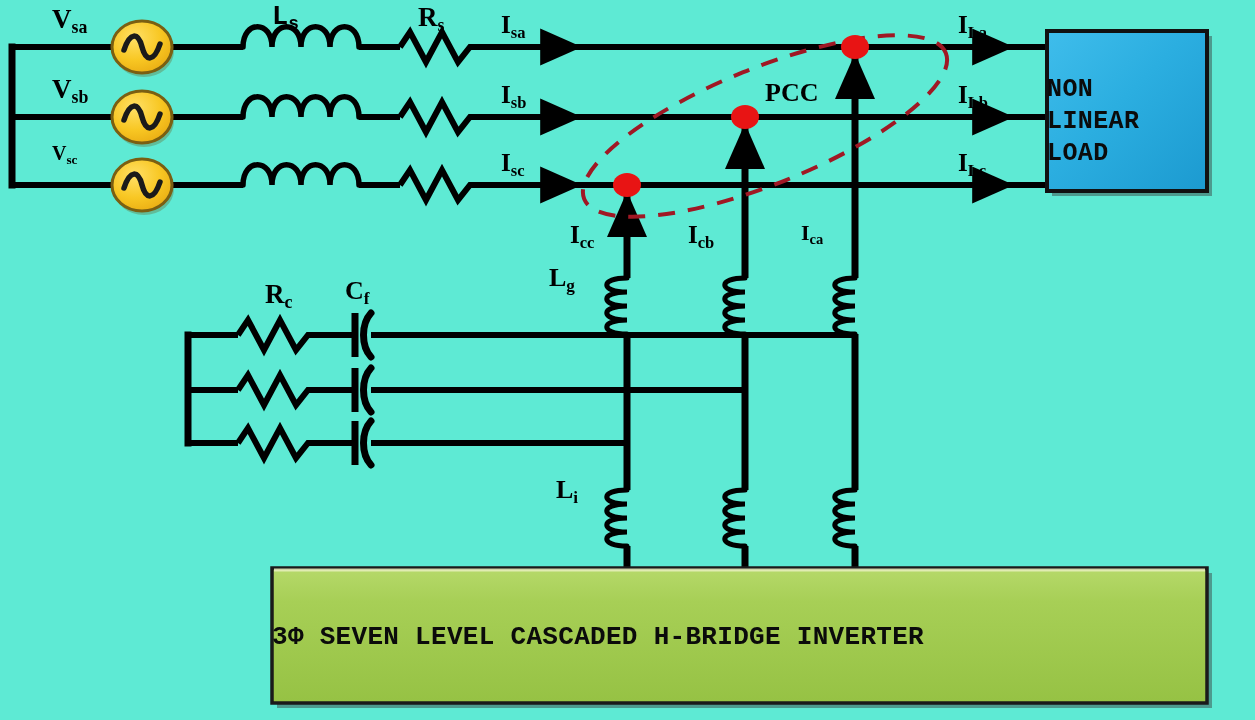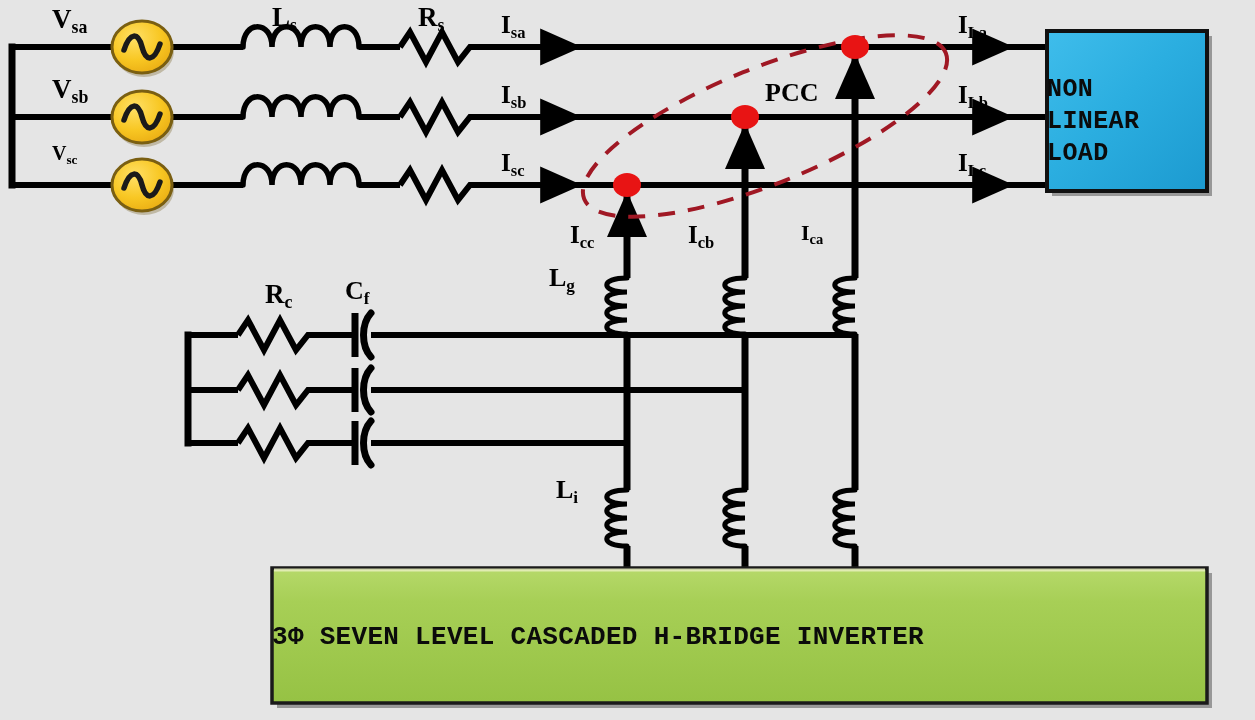--- a/index.html
+++ b/index.html
@@ -4,21 +4,21 @@
 <style>
   html, body {
     margin: 0;
     padding: 0;
     background: #ffffff;
   }
   #root {
     position: relative;
     width: 1255px;
     height: 720px;
-    background: #e5e5e5;
+    background: #5eead4;
     overflow: hidden;
     font-family: "Liberation Serif", "DejaVu Serif", serif;
   }
   #canvas {
     position: absolute;
     left: 0;
     top: 0;
     width: 1255px;
     height: 720px;
   }
@@ -258,21 +258,21 @@
   <div class="lbl" style="left:52px; top:6px; font-size:27px;">
     <span>V</span><span class="sub">sa</span>
   </div>
   <div class="lbl" style="left:52px; top:76px; font-size:27px;">
     <span>V</span><span class="sub">sb</span>
   </div>
   <div class="lbl" style="left:52px; top:143px; font-size:20px;">
     <span>V</span><span class="sub">sc</span>
   </div>
 
-  <div class="lbl" style="left:272px; top:4px; font-size:27px;">
+  <div class="lbl" style="left:272px; top:4px; font-size:27px;font-family:Liberation Mono, monospace;">
     <span>L</span><span class="sub">s</span>
   </div>
   <div class="lbl" style="left:418px; top:4px; font-size:27px;text-align:right;">
     <span>R</span><span class="sub">s</span>
   </div>
 
   <div class="lbl" style="left:501px; top:12px; font-size:25px;">
     <span>I</span><span class="sub">sa</span>
   </div>
   <div class="lbl" style="left:501px; top:82px; font-size:25px;">

